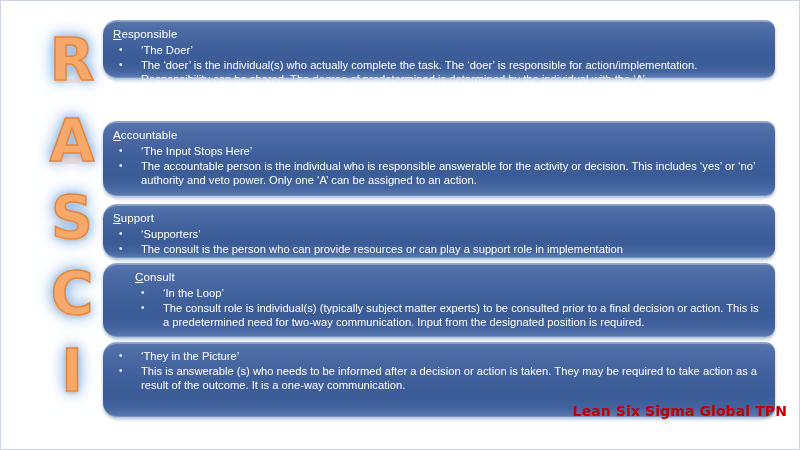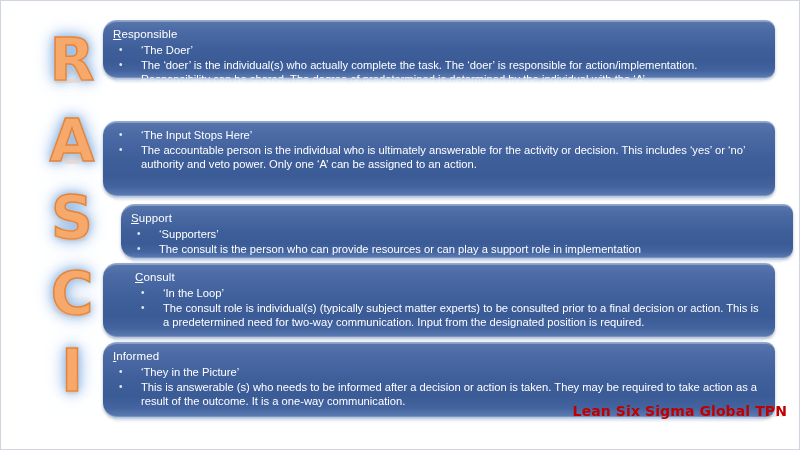--- a/index.html
+++ b/index.html
@@ -201,30 +201,31 @@
         <div class="bullet-row">
           <span class="bullet-dot">•</span>
           <span class="bullet-text">‘The Doer’</span>
         </div>
         <div class="bullet-row">
           <span class="bullet-dot">•</span>
           <span class="bullet-text">The ‘doer’ is the individual(s) who actually complete the task. The ‘doer’ is responsible for action/implementation. Responsibility can be shared. The degree of predetermined is determined by the individual with the ‘A’</span>
         </div>
       </div>
       <div class="rasci-box" style="top: 120px; height: 75px;">
+        <div class="box-title"><span class="initial">A</span><span>ccountable</span></div>
         <div class="bullet-row">
           <span class="bullet-dot">•</span>
           <span class="bullet-text">‘The Input Stops Here’</span>
         </div>
         <div class="bullet-row">
           <span class="bullet-dot">•</span>
-          <span class="bullet-text">The accountable person is the individual who is ultimately answerable for the activity or decision. This includes ‘yes’ or ‘no’ authority and veto power. Only one ‘A’ can be assigned to an action.</span>
-        </div>
-      </div>
-      <div class="rasci-box" style="top: 203px; height: 54px; margin-left: 18px;">
+          <span class="bullet-text">The accountable person is the individual who is responsible answerable for the activity or decision. This includes ‘yes’ or ‘no’ authority and veto power. Only one ‘A’ can be assigned to an action.</span>
+        </div>
+      </div>
+      <div class="rasci-box" style="top: 203px; height: 54px;">
         <div class="box-title"><span class="initial">S</span><span>upport</span></div>
         <div class="bullet-row">
           <span class="bullet-dot">•</span>
           <span class="bullet-text">‘Supporters’</span>
         </div>
         <div class="bullet-row">
           <span class="bullet-dot">•</span>
           <span class="bullet-text">The consult is the person who can provide resources or can play a support role in implementation</span>
         </div>
       </div>
@@ -233,21 +234,20 @@
         <div class="bullet-row">
           <span class="bullet-dot">•</span>
           <span class="bullet-text">‘In the Loop’</span>
         </div>
         <div class="bullet-row">
           <span class="bullet-dot">•</span>
           <span class="bullet-text">The consult role is individual(s) (typically subject matter experts) to be consulted prior to a final decision or action. This is a predetermined need for two-way communication. Input from the designated position is required.</span>
         </div>
       </div>
       <div class="rasci-box" style="top: 341px; height: 75px;">
-        <div class="box-title"><span class="initial">I</span><span>nformed</span></div>
         <div class="bullet-row">
           <span class="bullet-dot">•</span>
           <span class="bullet-text">‘They in the Picture’</span>
         </div>
         <div class="bullet-row">
           <span class="bullet-dot">•</span>
           <span class="bullet-text">This is answerable (s) who needs to be informed after a decision or action is taken. They may be required to take action as a result of the outcome. It is a one-way communication.</span>
         </div>
       </div>
     </div>

